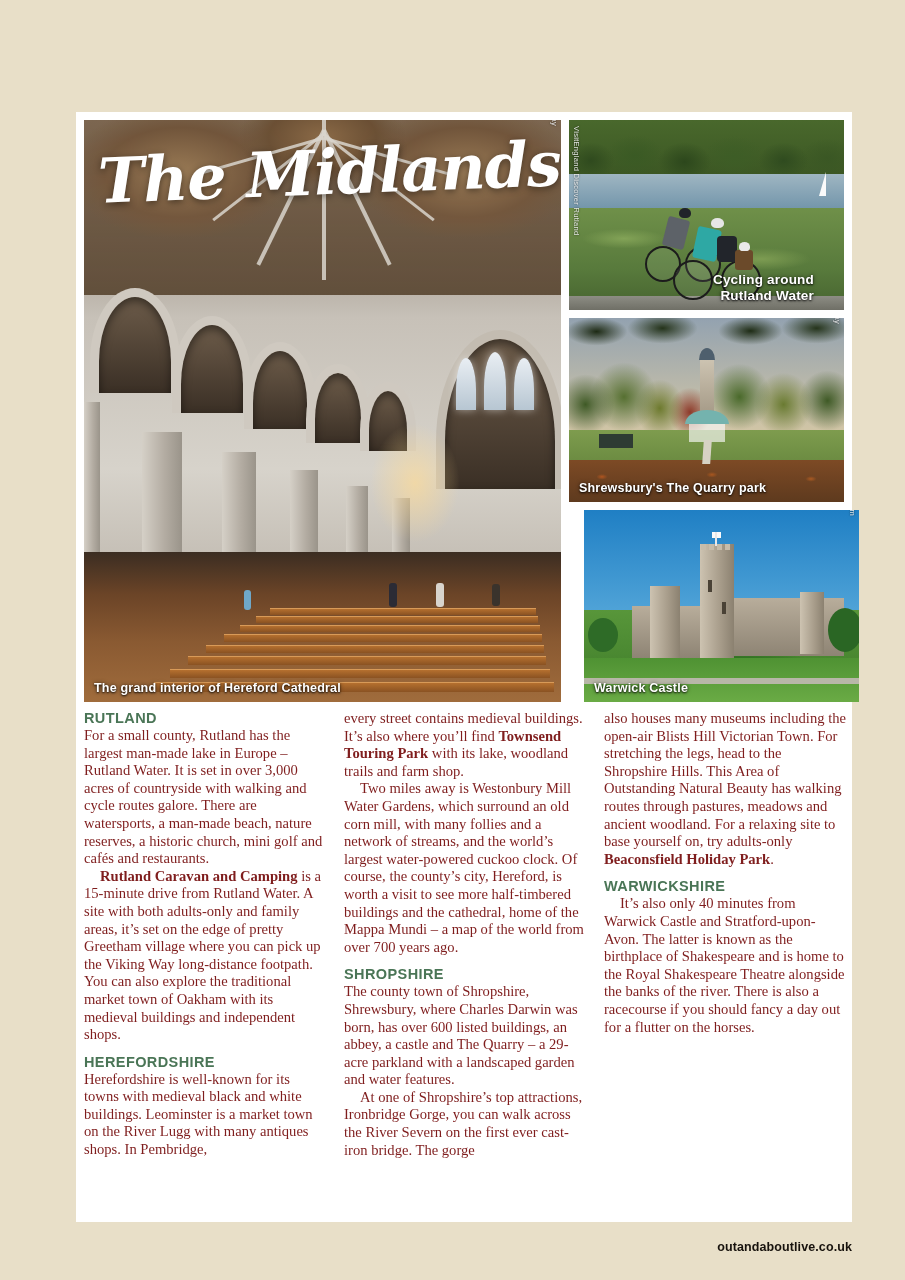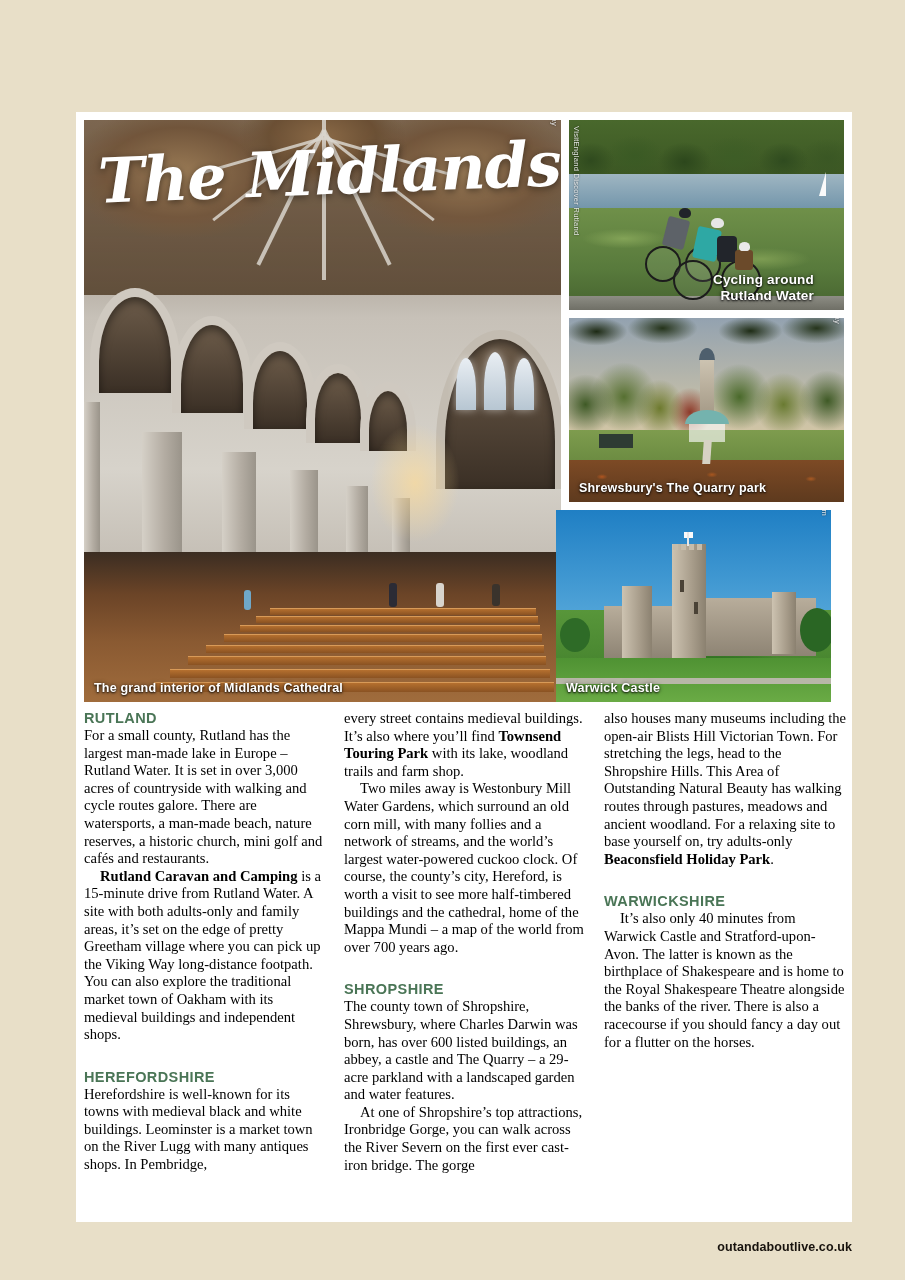--- a/index.html
+++ b/index.html
@@ -33,21 +33,21 @@
   .photo { position: absolute; overflow: hidden; }
 
   
   #photo-cathedral {
     left: 0; top: 0; width: 477px; height: 582px;
     background: #b9b3ab;
   }
   
   #photo-cycling   { left: 485px; top: 0;    width: 275px; height: 190px; background:#3d5a2a; }
   #photo-quarry    { left: 485px; top: 198px; width: 275px; height: 184px; background:#8b5cf6; }
-  #photo-warwick   { left: 472px; top: 390px; width: 275px; height: 192px; background:#d946ef; }
+  #photo-warwick   { left: 500px; top: 390px; width: 275px; height: 192px; background:#d946ef; }
 
   
   .caption {
     position: absolute;
     left: 0; bottom: 0;
     width: 100%;
     color: #ffffff;
     font-family: "Liberation Sans", sans-serif;
     font-weight: bold;
     font-size: 12.5px;
@@ -106,35 +106,35 @@
     width: 762px; height: 500px;
     display: flex;
     gap: 18px;
   }
   .col { width: 242px; }
   .col p {
     margin: 0;
     font-family: "Liberation Serif", serif;
     font-size: 14.6px;
     line-height: 17.6px;
-    color: #000000;
+    color: #7f1d1d;
     text-align: left;
     hyphens: none;
   }
   .col p.indent { text-indent: 16px; }
   .col h2 {
     margin: 0 0 1px 0;
     font-family: "Liberation Sans", sans-serif;
     font-weight: bold;
     font-size: 14.5px;
     letter-spacing: .4px;
     color: #4a7556;
     text-transform: uppercase;
   }
-  .col h2.spaced { margin-top: 25px; }
+  .col h2.spaced { margin-top: 10px; }
   .col .b { font-weight: bold; }
 
   
   #footer {
     position: absolute;
     right: 53px; bottom: 26px;
     font-family: "Liberation Sans", sans-serif;
     font-weight: bold;
     font-size: 12.5px;
     color: #17120d;
@@ -334,21 +334,21 @@
         <div class="pew" style="left:186px;bottom:87px; width:266px; height:6px;"></div>
 
         <div style="position:absolute;left:160px;bottom:92px;width:7px;height:20px;background:#6fa8c9;border-radius:3px;"></div>
         <div style="position:absolute;left:305px;bottom:95px;width:8px;height:24px;background:#2b2b35;border-radius:3px;"></div>
         <div style="position:absolute;left:352px;bottom:95px;width:8px;height:24px;background:#d8d4cd;border-radius:3px;"></div>
         <div style="position:absolute;left:408px;bottom:96px;width:8px;height:22px;background:#3a332c;border-radius:3px;"></div>
 
         <div id="masthead">The Midlands</div>
 
         <div class="credit right-side">Pixabay</div>
-        <div class="caption">The grand interior of Midlands Cathedral</div>
+        <div class="caption">The grand interior of Hereford Cathedral</div>
       </div>
 
       <div class="photo" id="photo-cycling">
         <div class="cy-sky"></div>
         <div class="cy-trees"></div>
         <div class="cy-lake"></div>
         <div class="cy-grass"></div>
         <div class="cy-path"></div>
         <div class="cy-sail"></div>
 

